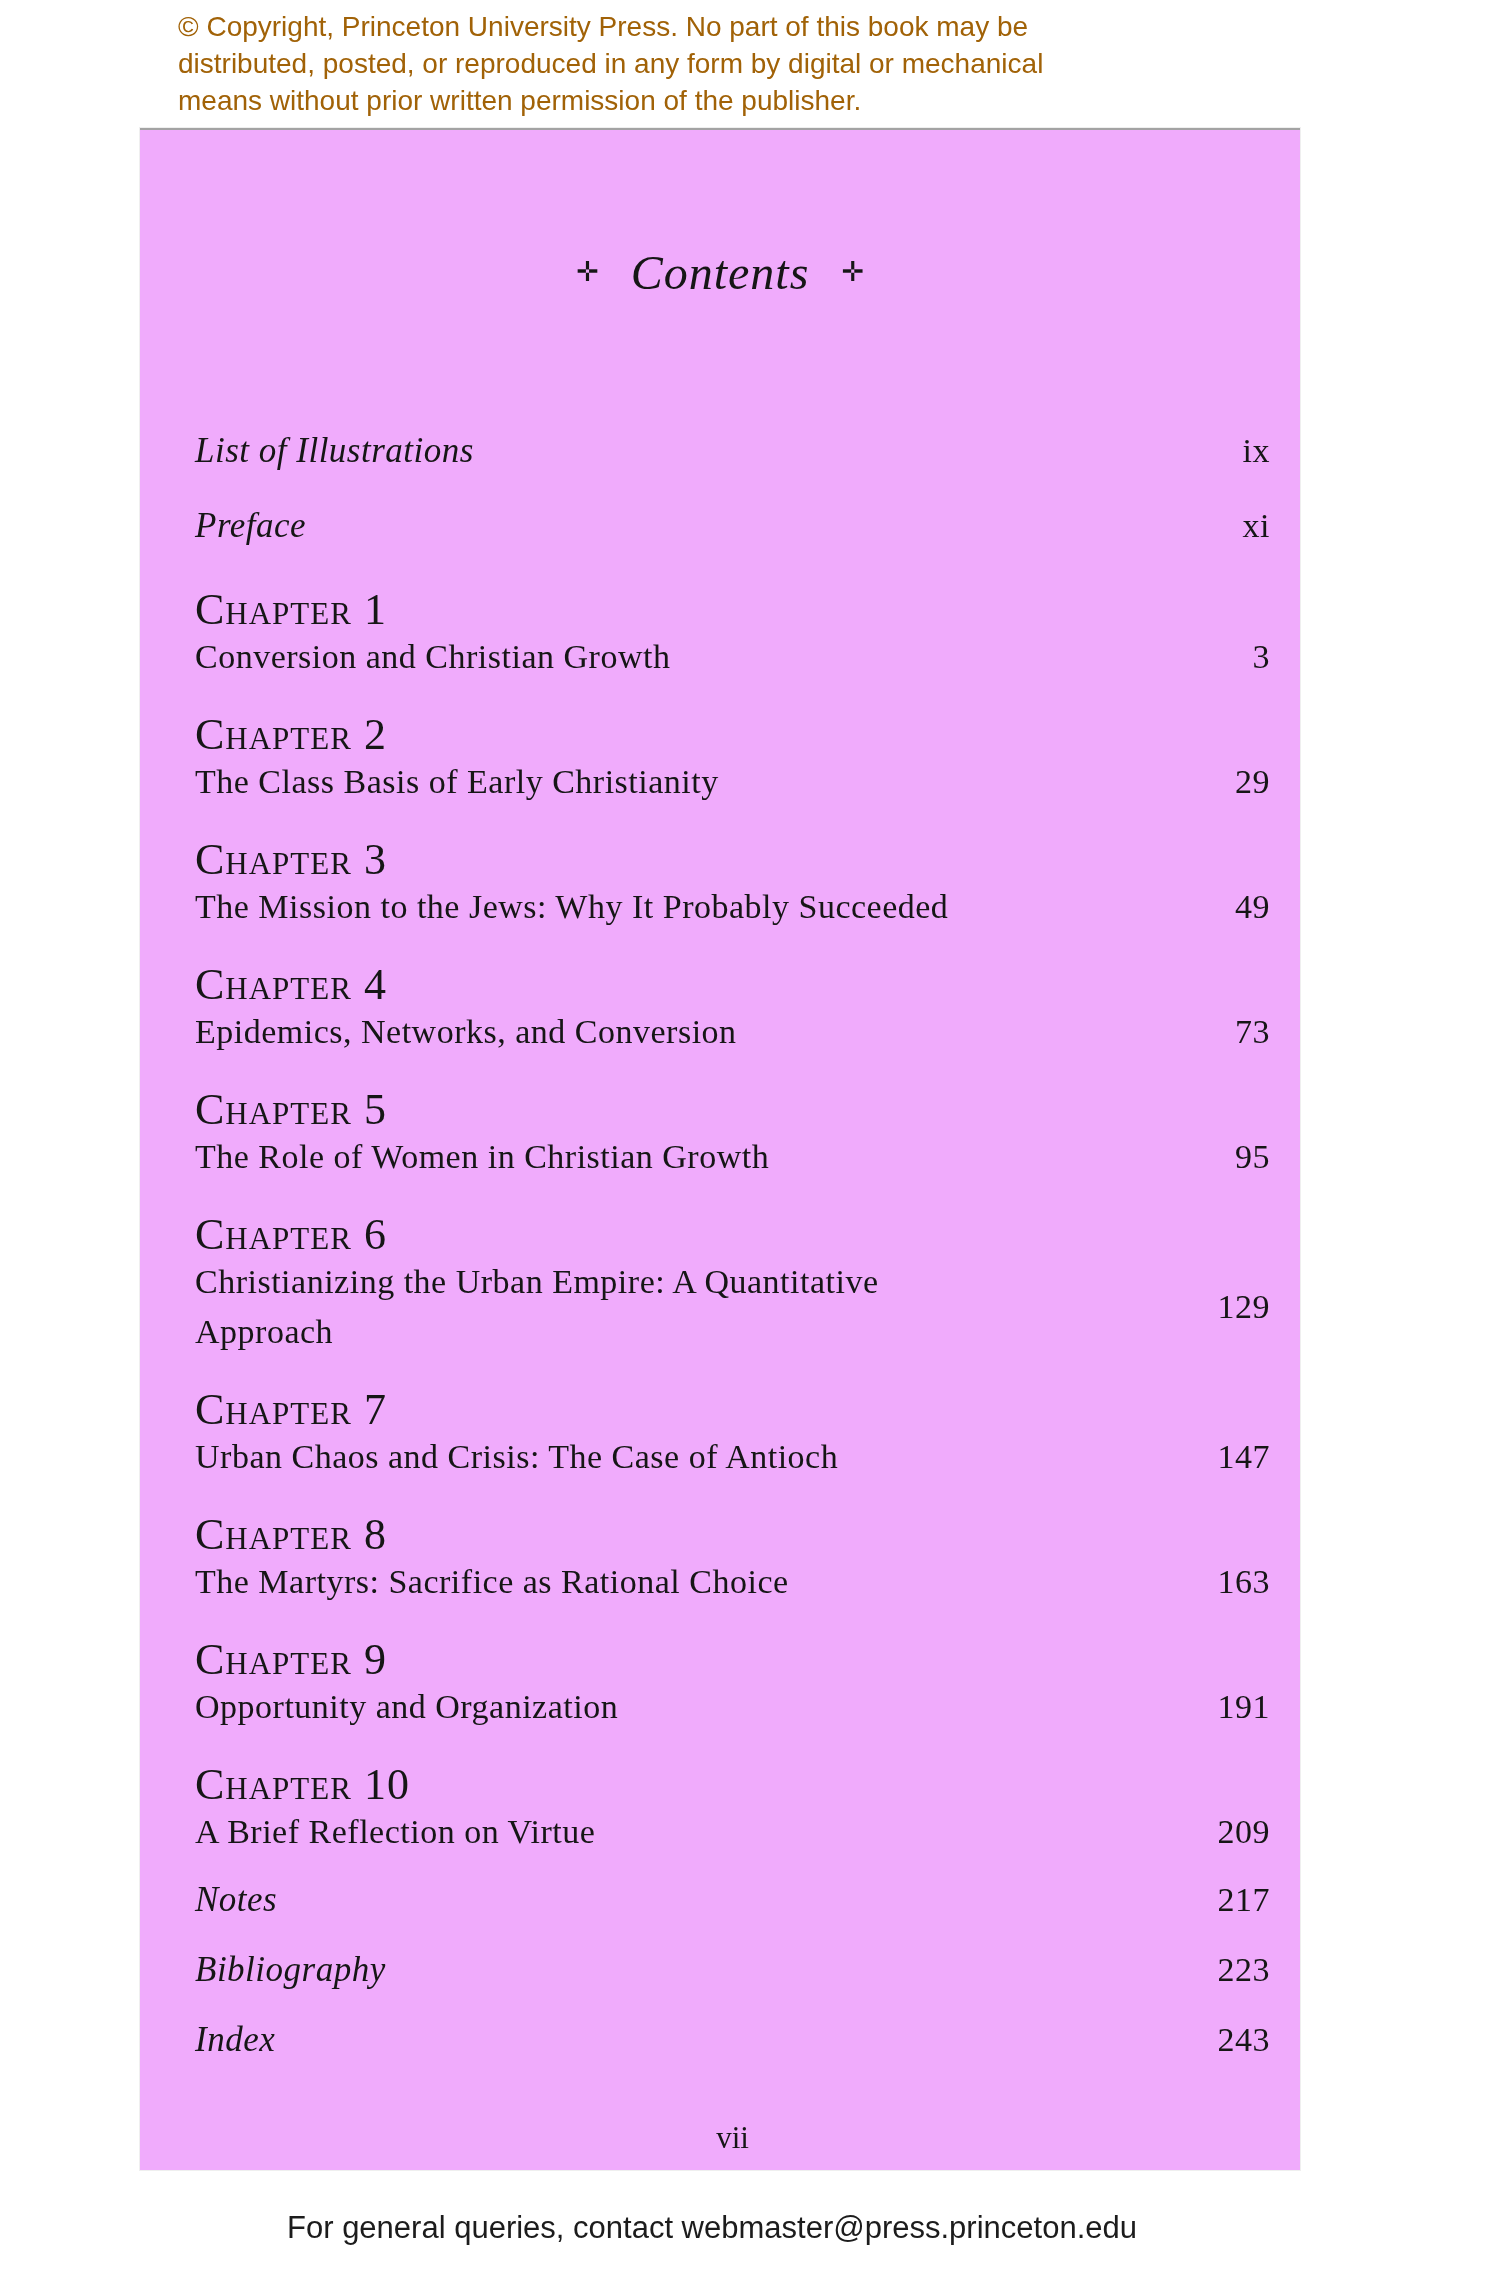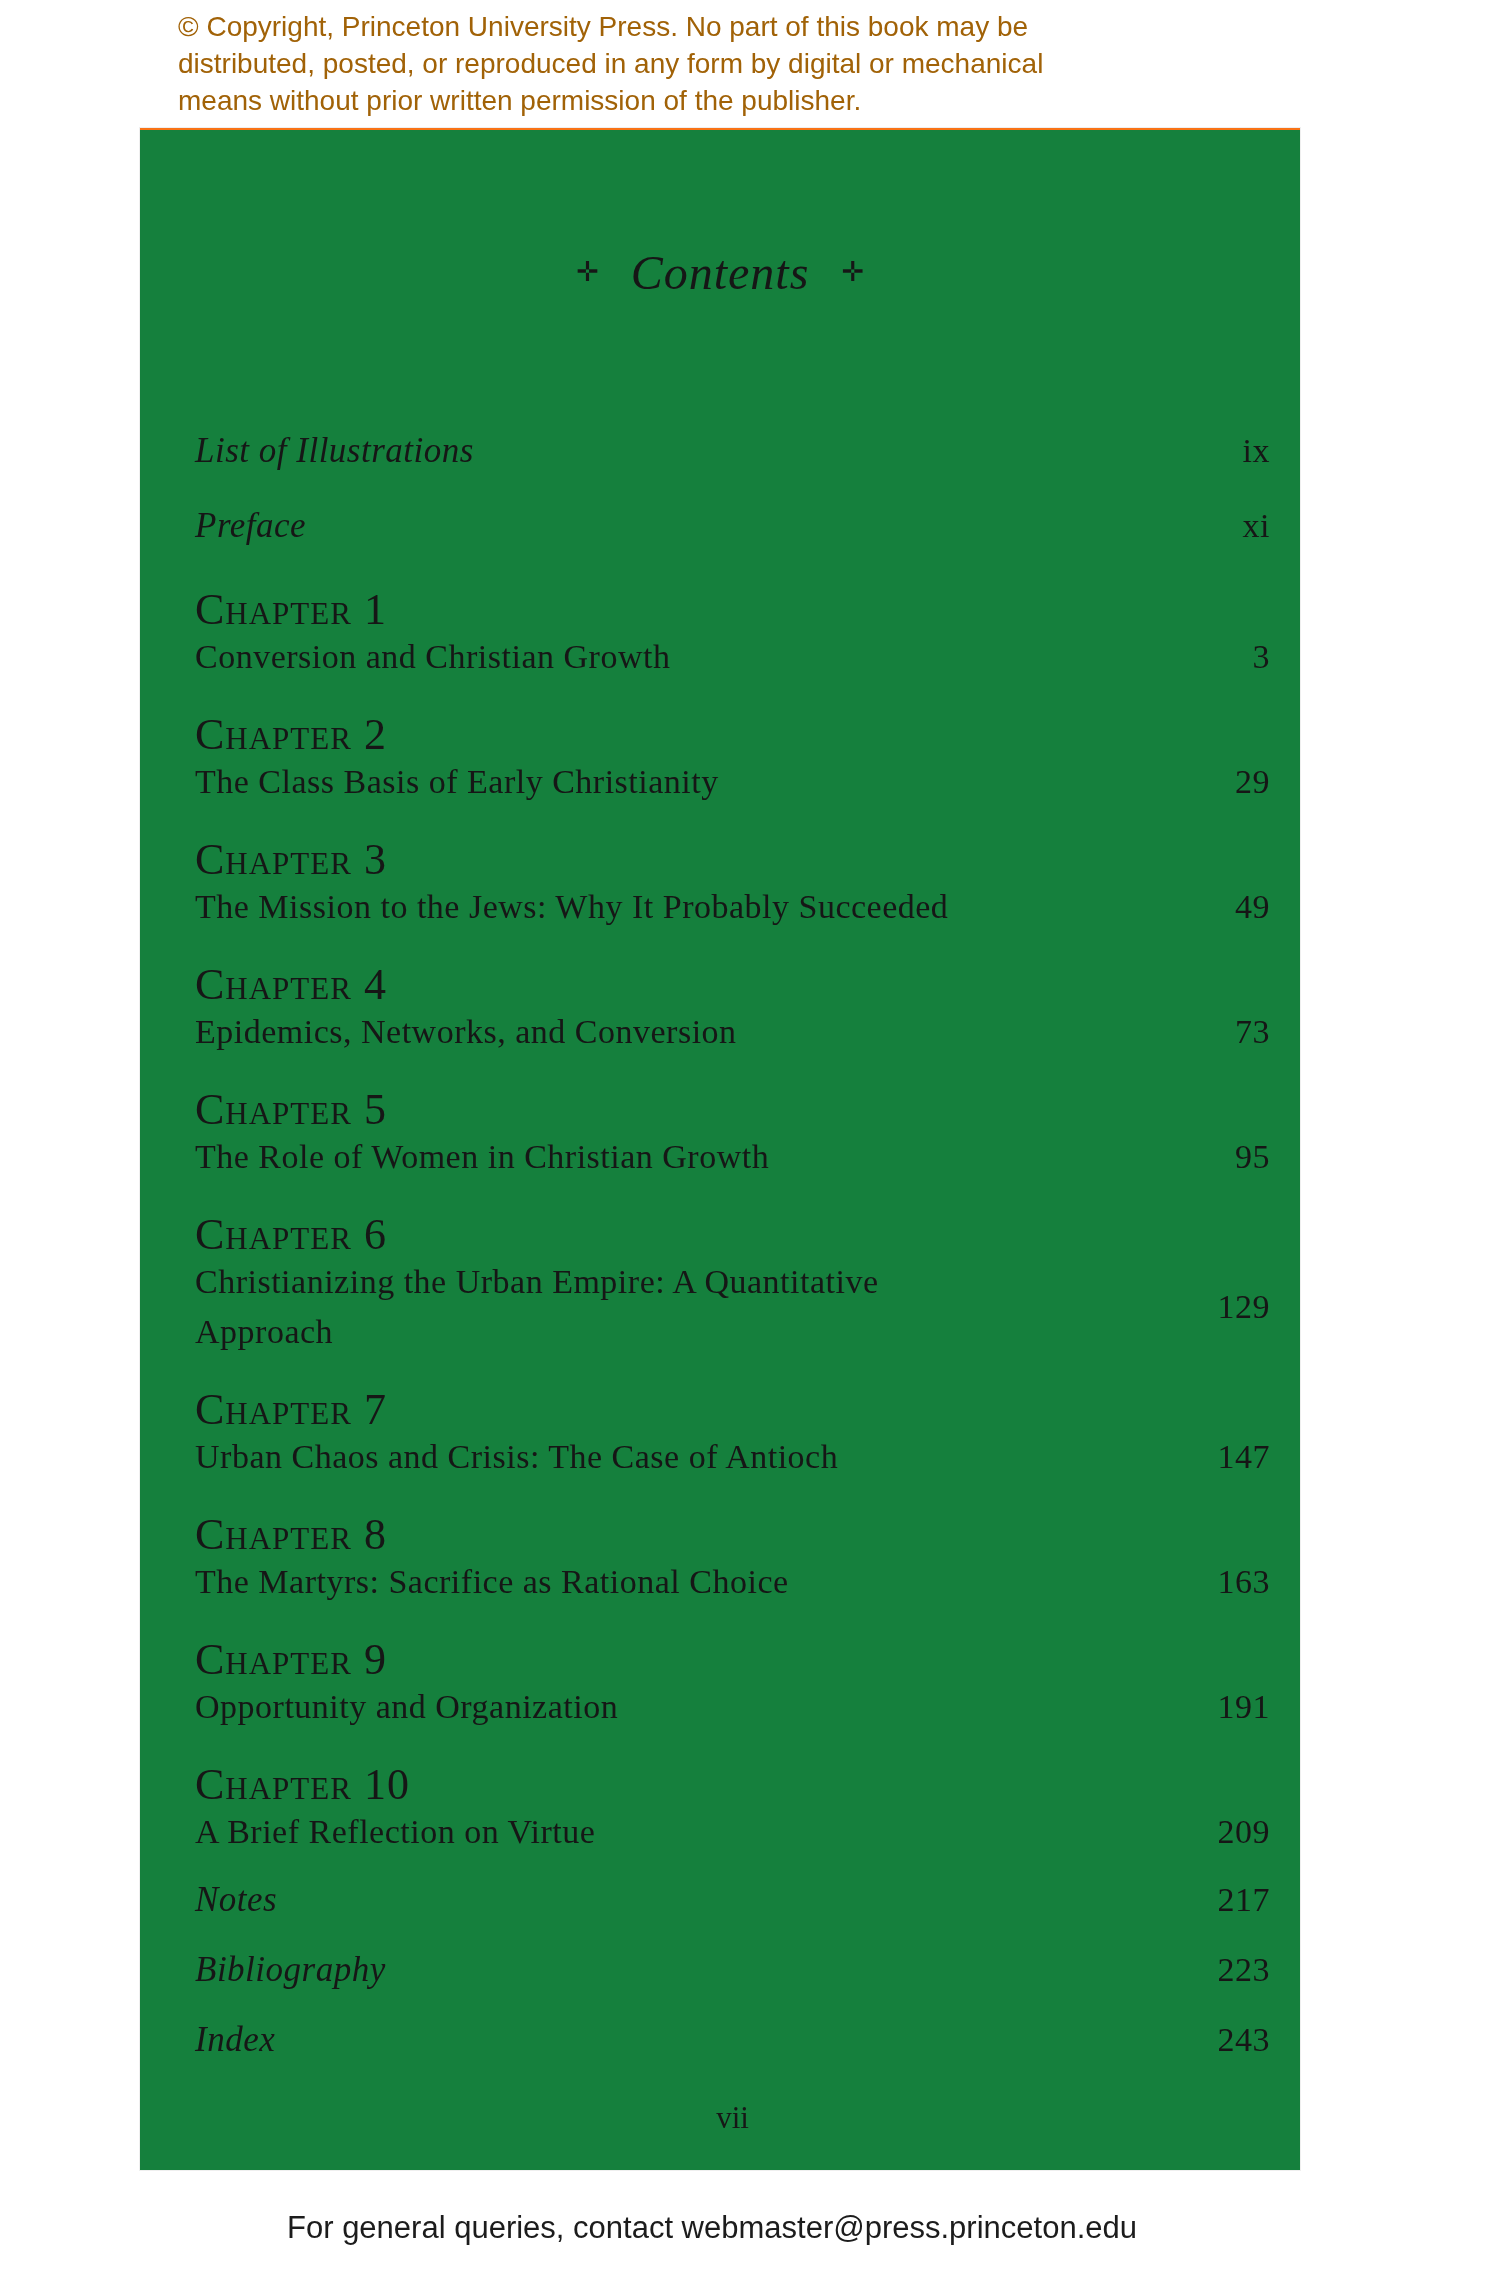--- a/index.html
+++ b/index.html
@@ -9,22 +9,22 @@
   .copyright {
     position:absolute; left:178px; top:8px;
     font-family:"Liberation Sans", sans-serif;
     font-size:28px; line-height:37px;
     white-space:pre-line; color:#a16207;
   }
 
   .scan-page {
     position:absolute; left:140px; top:128px;
     width:1160px; height:2042px;
-    background:#15803d;
-    border-top:2px solid #f97316;
+    background:#f0abfc;
+    border-top:2px solid #a3a3a3;
     box-shadow:0 0 0 1px #efefef;
   }
 
   .contents-heading {
     margin-top:112px;
     text-align:center;
     font-style:italic; font-weight:normal;
     font-size:48px; line-height:60px;
     letter-spacing:1px;
   }
@@ -60,21 +60,21 @@
   }
   .chapter-title {
     font-size:34px; line-height:50px; letter-spacing:0.5px;
     white-space:pre-line; max-width:900px;
   }
   .chapter-row .pg { line-height:50px; }
 
   .backmatter { margin-top:20px; }
 
   .folio {
-    margin-top:34px; text-align:center;
+    margin-top:54px; text-align:center;
     font-size:31px; line-height:42px;
   }
 
   .footer {
     position:absolute; left:0; top:2208px; width:1424px;
     text-align:center;
     font-family:"Liberation Sans", sans-serif;
     font-size:31px; line-height:40px; color:#1c1c1c;
   }
 </style>

